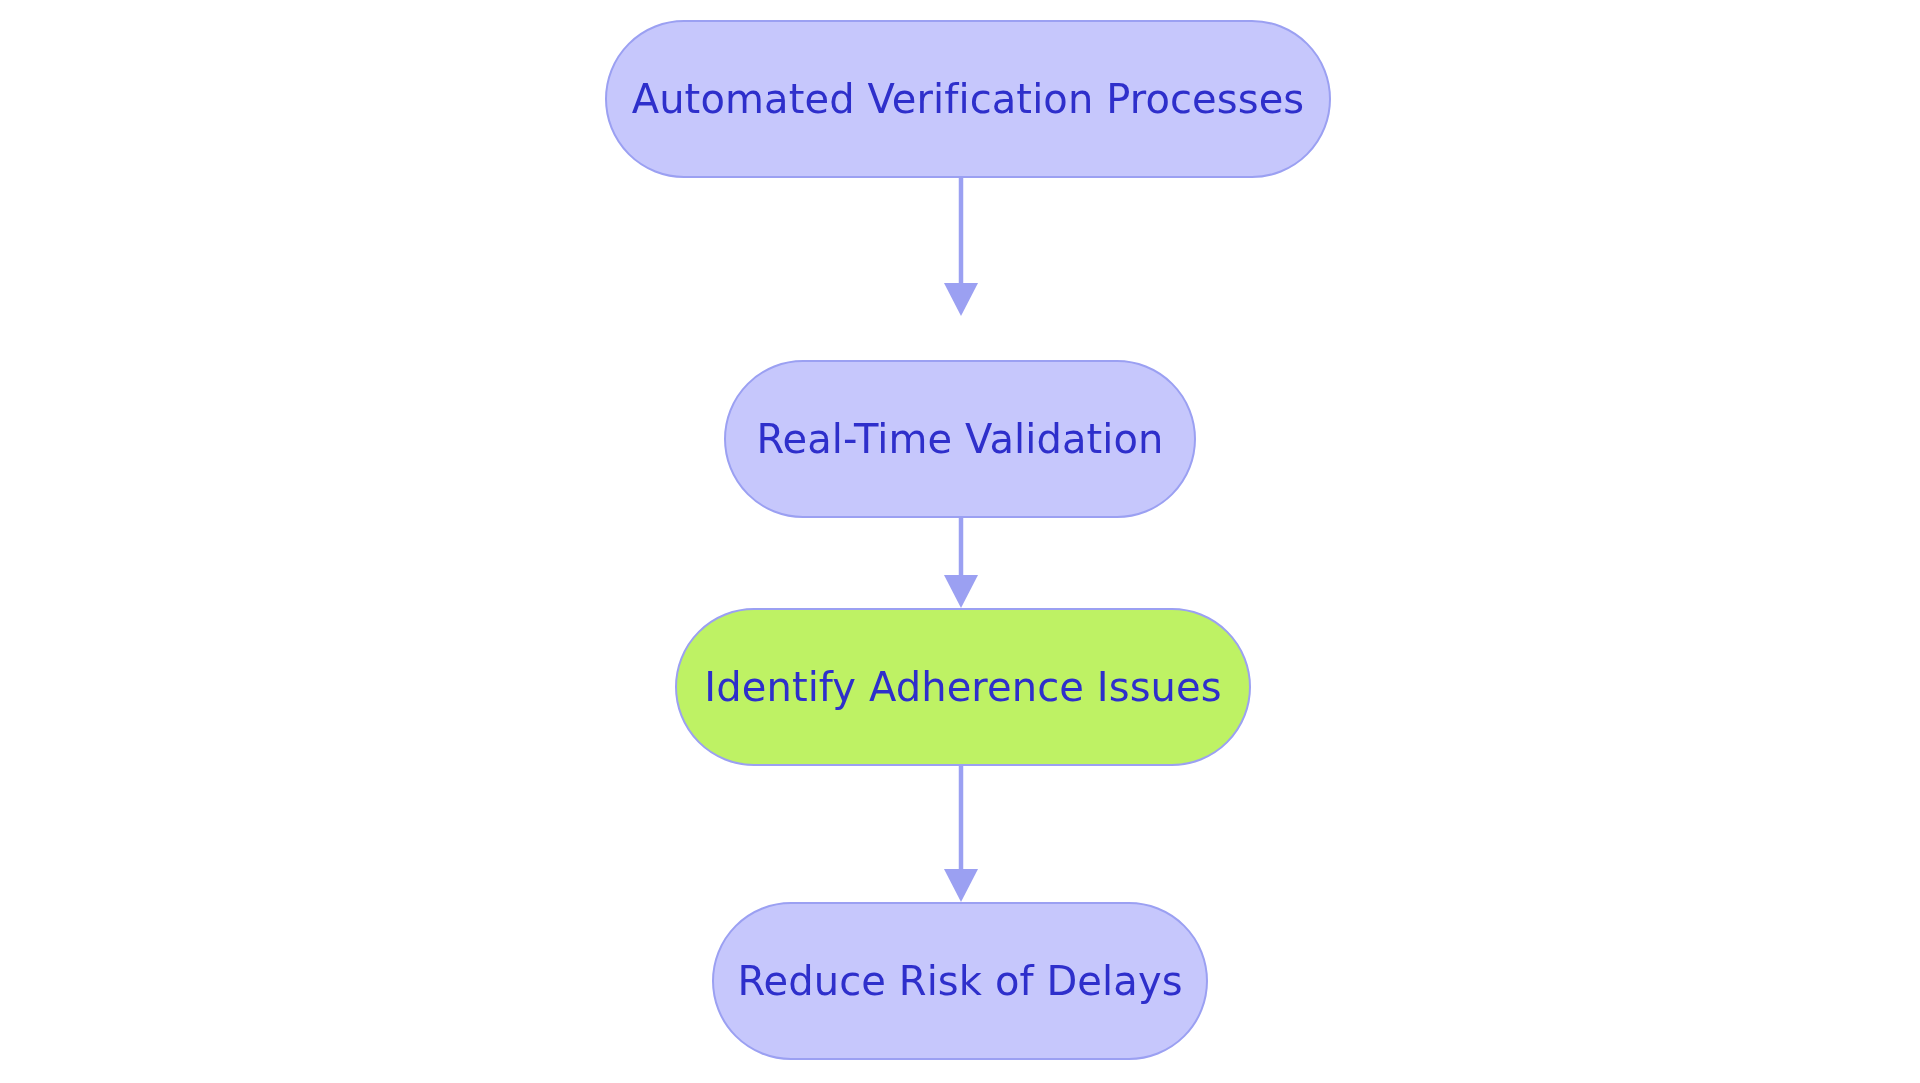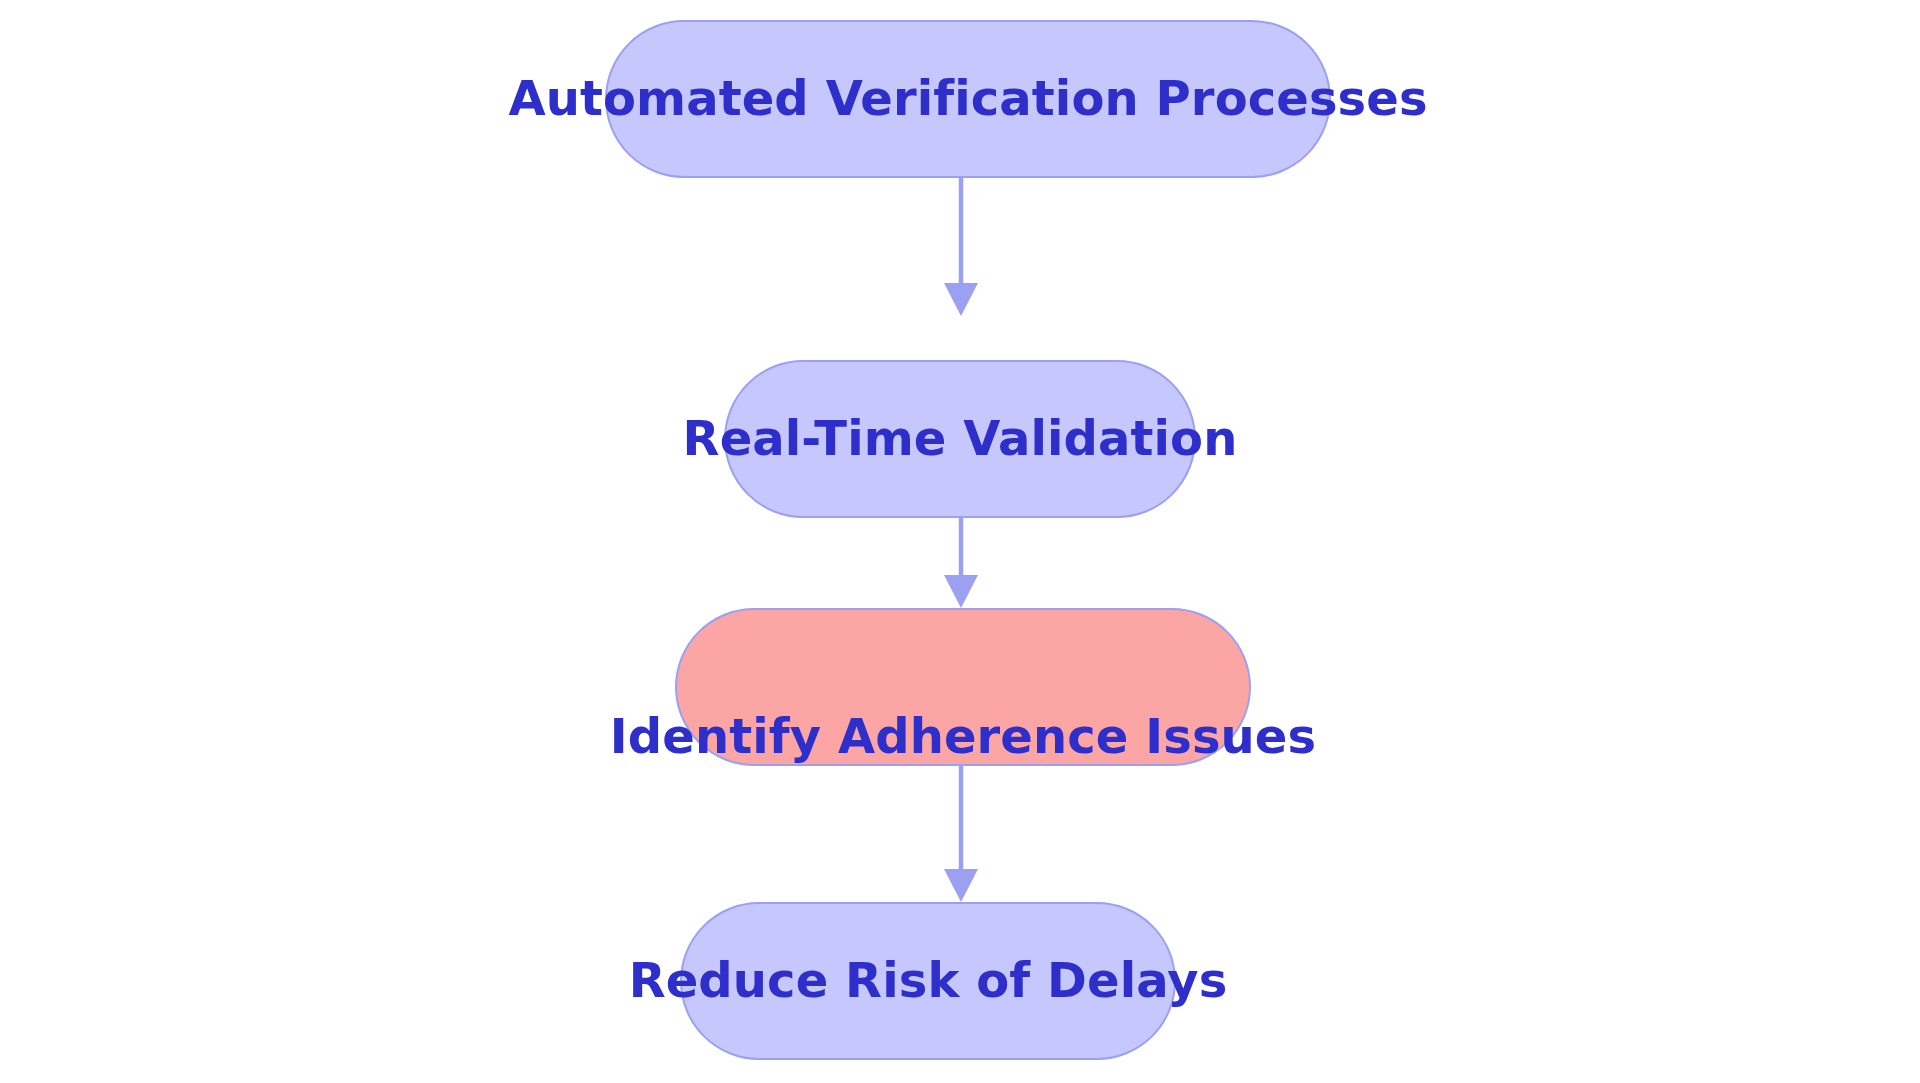--- a/index.html
+++ b/index.html
@@ -30,34 +30,34 @@
     align-items: center;
     justify-content: center;
     background: #c6c7fc;
     border: 2.5px solid #9ba0f2;
     border-radius: 999px;
     text-align: center;
     padding: 0 34px;
   }
   .node-label {
     font-family: "DejaVu Sans", "Liberation Sans", sans-serif;
-    font-size: 48px;
-    font-weight: 700;
+    font-size: 40px;
+    font-weight: 400;
     line-height: 1.15;
     color: #2e2fcb;
     letter-spacing: 0.1px;
     white-space: nowrap;
     user-select: none;
   }
 
   
   #node-0 { left: 605px;  top: 20px;   width: 726px; height: 158px; }
   #node-1 { left: 724px;  top: 316px;  width: 472px; height: 158px; }
   #node-2 { left: 675px;  top: 608px;  width: 576px; height: 158px; }
-  #node-3 { left: 680px;  top: 902px;  width: 496px; height: 158px; text-align: right; }
+  #node-3 { left: 712px;  top: 902px;  width: 496px; height: 158px; text-align: right; }
 
   
   .connector {
     position: absolute;
     left: 0;
     top: 0;
     width: 1920px;
     height: 1083px;
     pointer-events: none;
     overflow: visible;
@@ -96,21 +96,21 @@
   </svg>
 
   <div id="node-0" class="node" style="background: rgb(198, 199, 252); border-color: rgb(155, 160, 242);">
     <span class="node-label" style="color: rgb(46, 47, 203);">Automated Verification Processes</span>
   </div>
 
   <div id="node-1" class="node" style="background: rgb(198, 199, 252); border-color: rgb(155, 160, 242); margin-top: 44px;">
     <span class="node-label" style="color: rgb(46, 47, 203);">Real-Time Validation</span>
   </div>
 
-  <div id="node-2" class="node" style="background: #fca5a5; border-color: rgb(155, 160, 242); align-items: flex-end;">
+  <div id="node-2" class="node" style="background: #bef264; border-color: rgb(155, 160, 242);">
     <span class="node-label" style="color: rgb(46, 47, 203);">Identify Adherence Issues</span>
   </div>
 
   <div id="node-3" class="node" style="background: rgb(198, 199, 252); border-color: rgb(155, 160, 242);">
     <span class="node-label" style="color: rgb(46, 47, 203);">Reduce Risk of Delays</span>
   </div>
 
 </div>
 
 </body></html>

